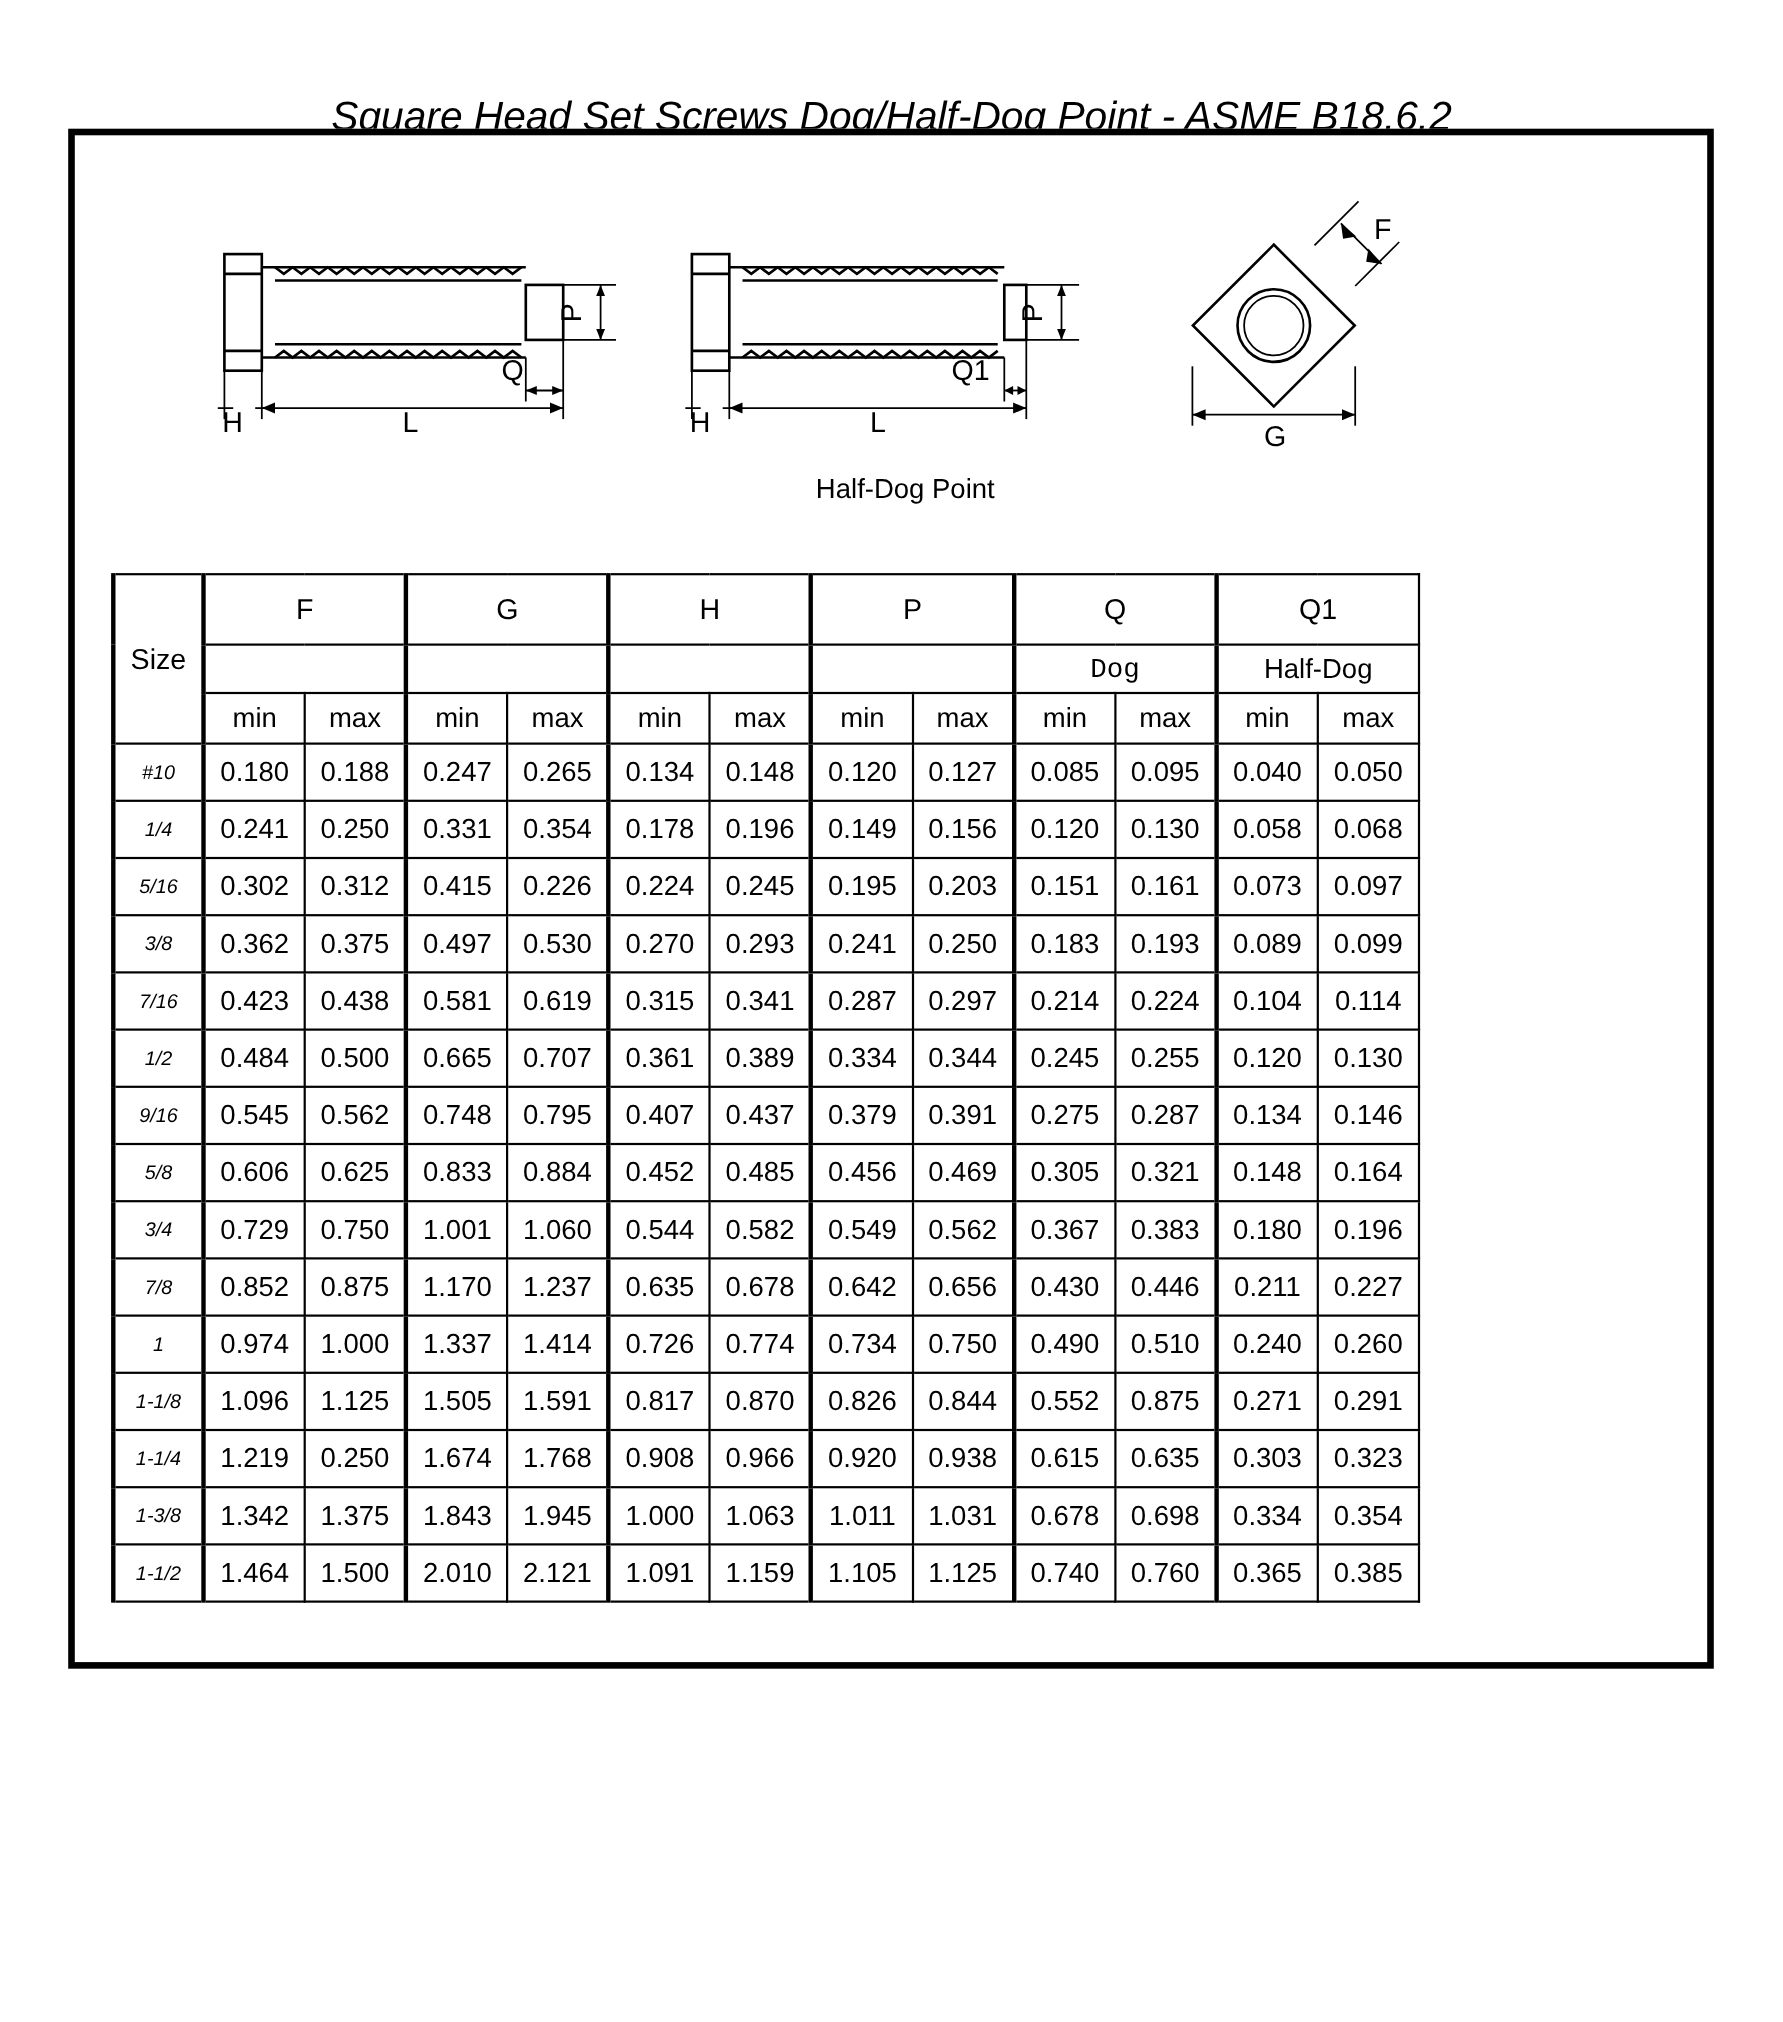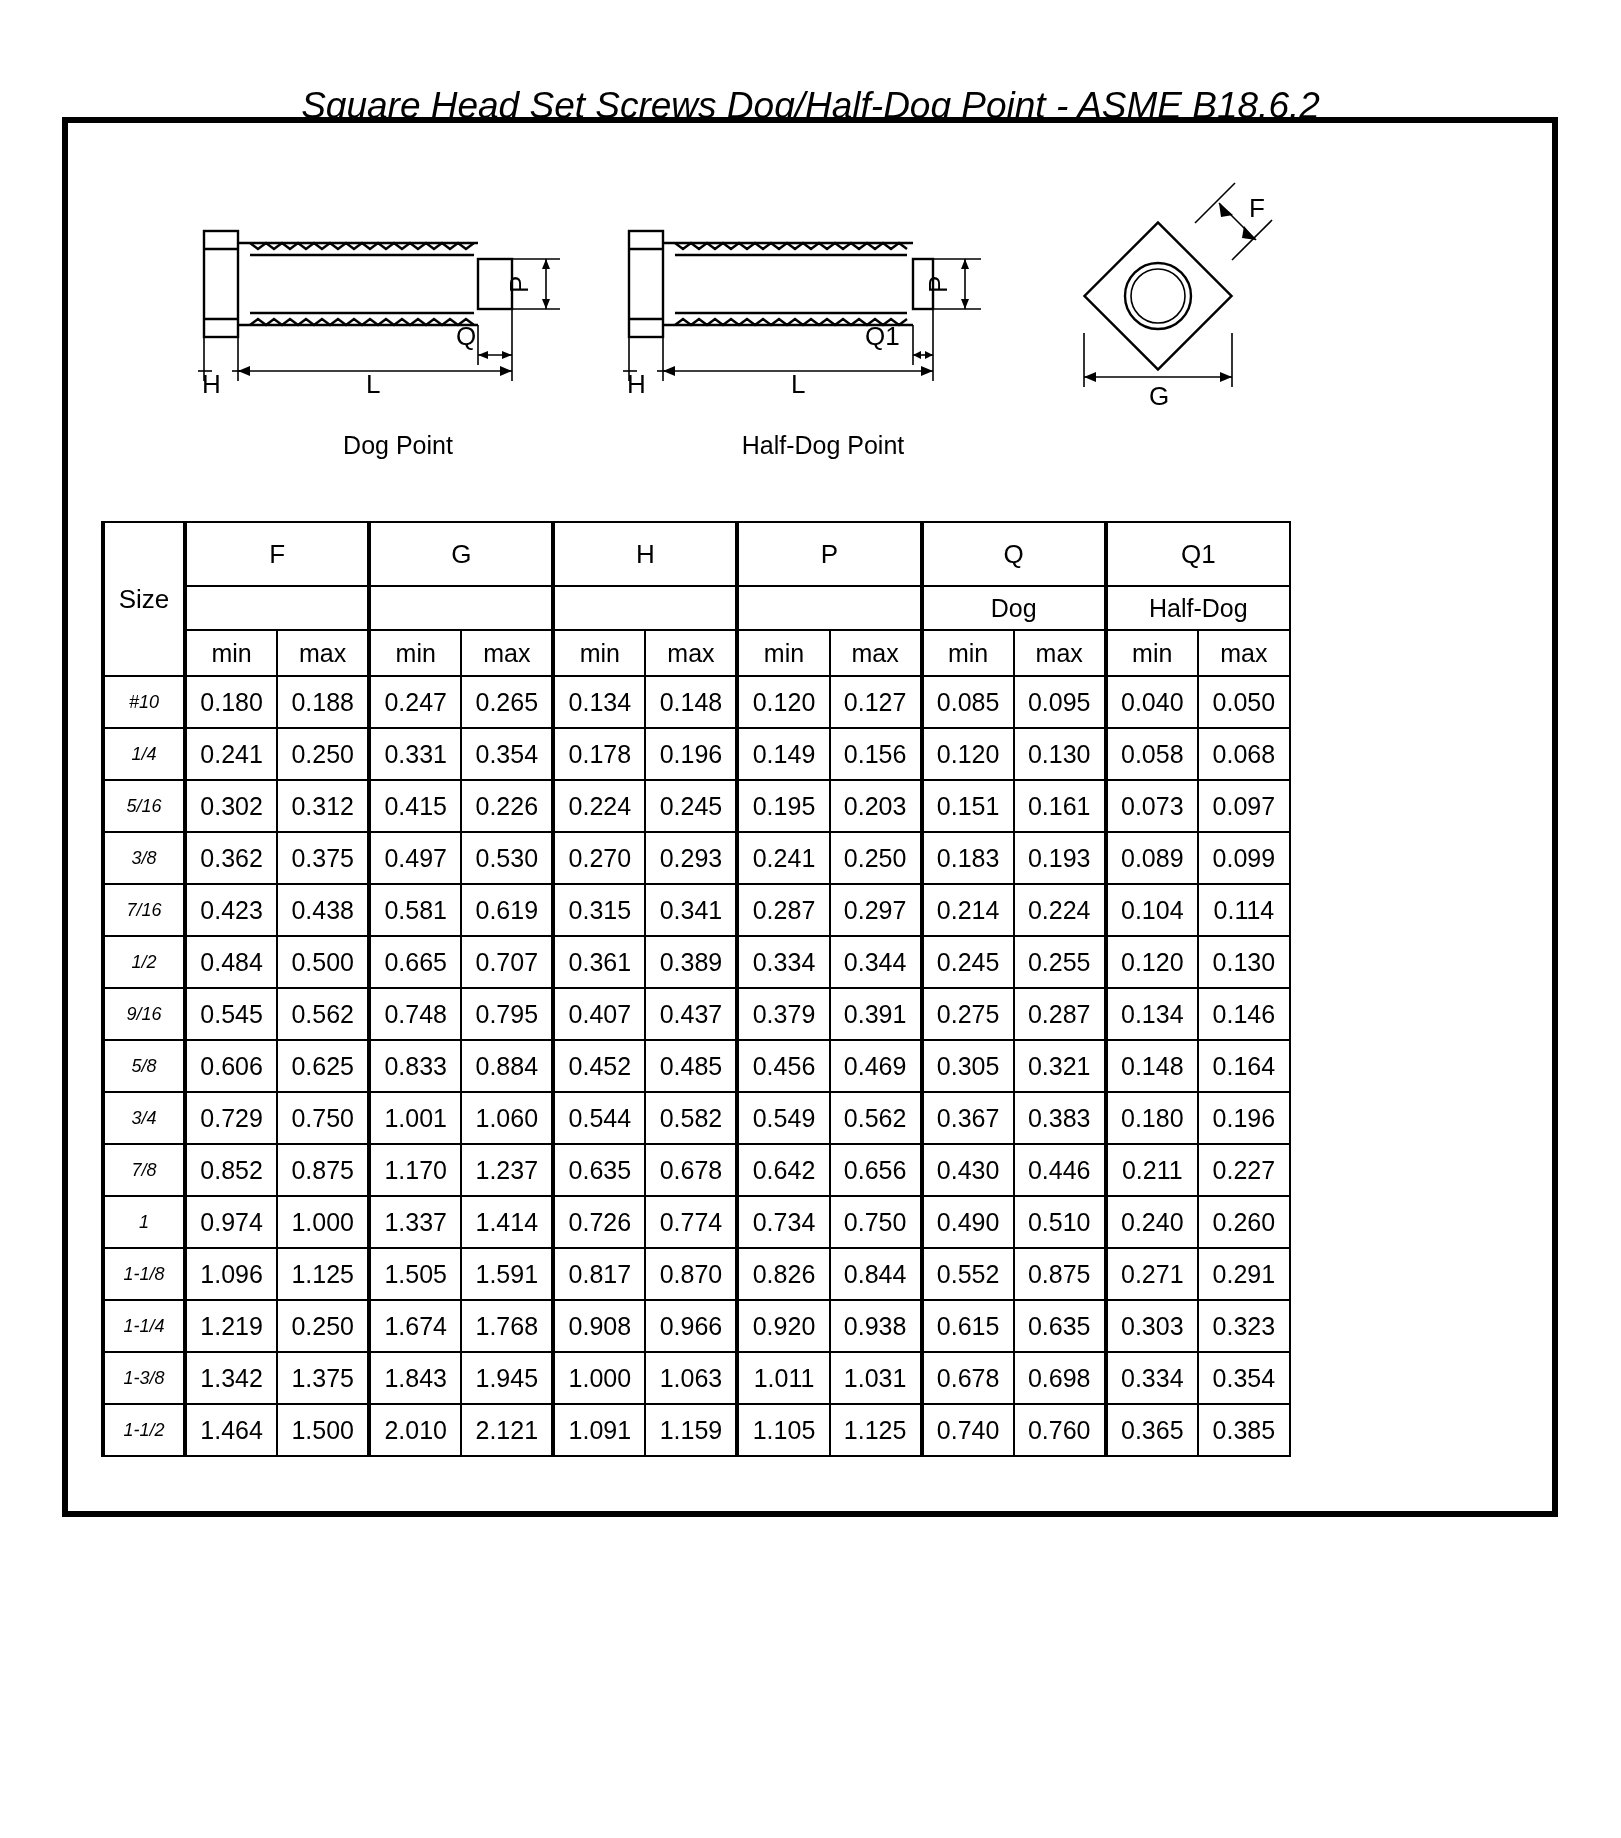--- a/index.html
+++ b/index.html
@@ -153,21 +153,20 @@
           <path d="M358,46 l-4,10 h8 z" fill="#000" stroke="none"></path>
           <path d="M358,96 l-4,-10 h8 z" fill="#000" stroke="none"></path>
         </g>
         <g font-family="Liberation Sans, sans-serif" font-size="26" fill="#000">
           <text x="14" y="180">H</text>
           <text x="178" y="180">L</text>
           <text x="268" y="132">Q</text>
           <text x="340" y="80" transform="rotate(-90 340 80)">P</text>
         </g>
       </svg>
-      <div class="fig-caption" style="top:218px;">Dog Point</div>
     </div>
 
     <div class="fig" style="left:545px; top:90px; width:420px; height:240px;">
       <svg width="420" height="200" viewBox="0 0 420 200">
         <g fill="none" stroke="#000" stroke-width="2.4">
           <rect x="16" y="18" width="34" height="106"></rect>
           <line x1="16" y1="36" x2="50" y2="36"></line>
           <line x1="16" y1="106" x2="50" y2="106"></line>
           <line x1="50" y1="30" x2="300" y2="30"></line>
           <line x1="50" y1="112" x2="300" y2="112"></line>
@@ -262,21 +261,21 @@
           <th colspan="2" class="outer-col">H</th>
           <th colspan="2" class="outer-col">P</th>
           <th colspan="2" class="outer-col">Q</th>
           <th colspan="2" class="outer-col">Q1</th>
         </tr>
         <tr class="grp-sub">
           <th colspan="2" class="outer-col sub-label" style="border-top:none;"></th>
           <th colspan="2" class="outer-col sub-label" style="border-top:none;"></th>
           <th colspan="2" class="outer-col sub-label" style="border-top:none;"></th>
           <th colspan="2" class="outer-col sub-label" style="border-top:none;"></th>
-          <th colspan="2" class="outer-col sub-label" style="border-top:none;">Dog</th>
+          <th colspan="2" class="outer-col sub-label" style="border-top:none;font-family:Liberation Mono, monospace;">Dog</th>
           <th colspan="2" class="outer-col sub-label" style="border-top:none;">Half-Dog</th>
         </tr>
         <tr class="minmax-row">
           <th class="outer-col sub-label" style="border-top:none;">min</th>
           <th class="sub-label" style="border-top:none;">max</th>
           <th class="outer-col sub-label" style="border-top:none;">min</th>
           <th class="sub-label" style="border-top:none;">max</th>
           <th class="outer-col sub-label" style="border-top:none;">min</th>
           <th class="sub-label" style="border-top:none;">max</th>
           <th class="outer-col sub-label" style="border-top:none;">min</th>

